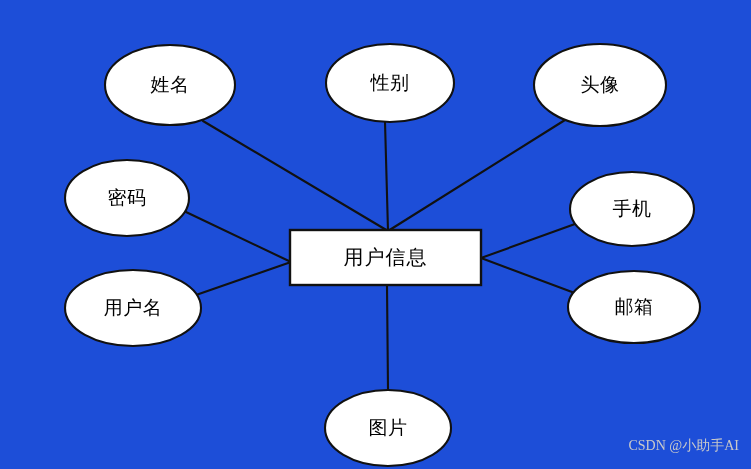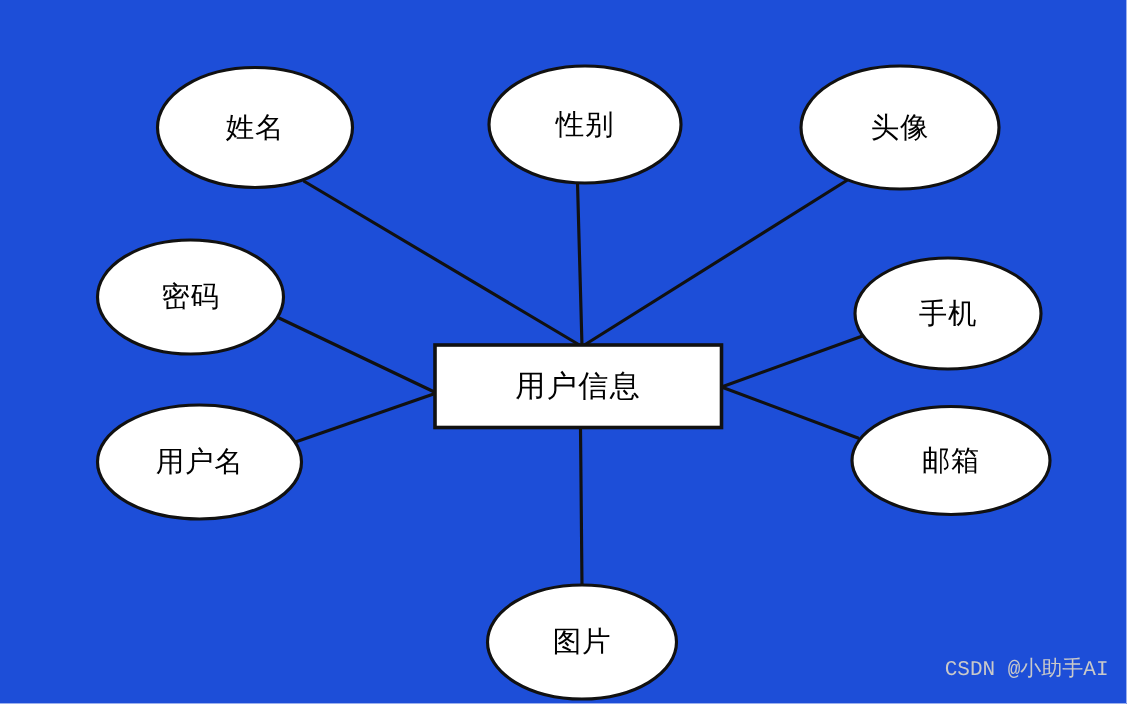--- a/index.html
+++ b/index.html
@@ -54,21 +54,21 @@
     font-size: 20px;
     fill: #000000;
     text-anchor: middle;
     dominant-baseline: middle;
     letter-spacing: 1px;
   }
   .watermark {
     position: absolute;
     right: 12px;
     bottom: 14px;
-    font-family: Liberation Mono, monospace;
+    font-family: Liberation Serif, serif;
     font-size: 14px;
     color: #c9c9c9;
     white-space: nowrap;
     user-select: none;
   }
 </style>
 </head>
 <body>
 
 <div id="canvas">

